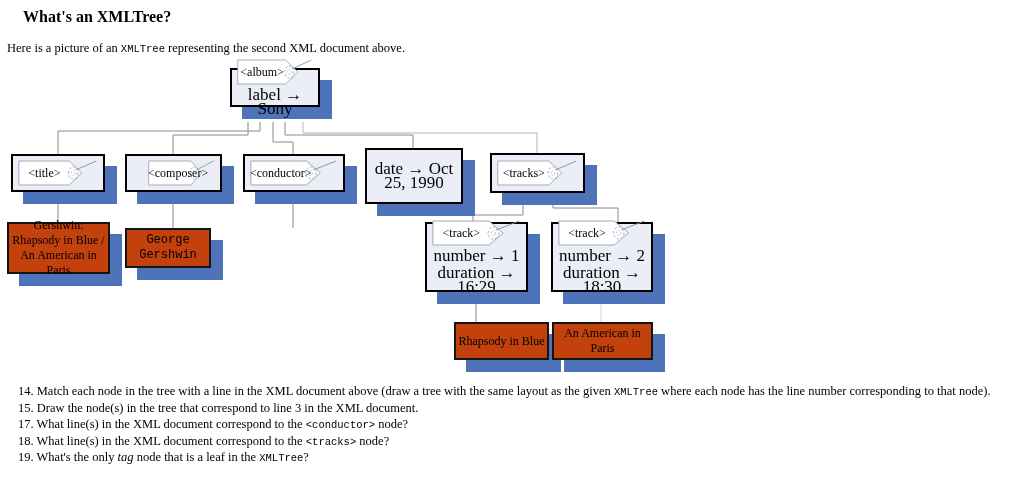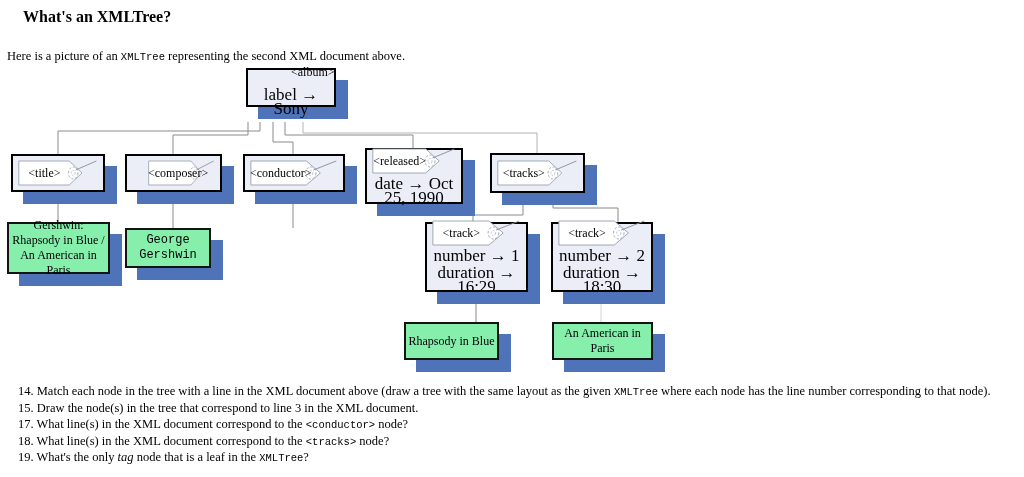--- a/index.html
+++ b/index.html
@@ -4,35 +4,35 @@
 <style>
   html,body { margin:0; padding:0; }
   body {
     width:1024px; height:477px; position:relative; overflow:hidden;
     background:#ffffff; font-family:"Liberation Serif", serif; color:#000;
   }
   .page-title {
     position:absolute; left:23px; top:8px;
     font-size:16px; font-weight:bold;
   }
-  .intro { position:absolute; left:7px; top:41px; font-size:12.5px;margin-top:8px; }
+  .intro { position:absolute; left:7px; top:41px; font-size:12.5px; }
   .mono { font-family:"Liberation Mono", monospace; font-size:10.5px; }
   .diagram { position:absolute; left:0; top:62px; width:1024px; height:318px; }
   .connectors { position:absolute; left:0; top:0; width:1024px; height:318px; }
   .connectors polyline { fill:none; stroke:#8a8a8a; stroke-width:1; }
   .connectors polyline.lt { stroke:#b3b3b3; }
   .connectors polyline.xlt { stroke:#d2d2d2; }
   .node {
     position:absolute; box-sizing:border-box;
     background:#ebeef7; border:2px solid #000;
     box-shadow:12px 12px 0 #4e73b9;
     display:flex; flex-direction:column; justify-content:center;
   }
   .textnode {
-    background:#86efac; border:2px solid #141414;
+    background:#c2410c; border:2px solid #141414;
     align-items:center; justify-content:center; text-align:center;
     font-size:12px; line-height:15px;
   }
   .textnode span { display:block; }
   .tagshape { position:relative; height:26px; margin:0 5px; flex:none; }
   .tagshape svg { position:absolute; left:0; top:0; width:100%; height:100%; }
   .tagname {
     position:absolute; left:0; top:50%; transform:translateY(-50%);
     width:66%; text-align:center; font-size:12px;
   }
@@ -61,21 +61,21 @@
     <polyline class="lt" points="303,60 303,71 537,71 537,92"></polyline>
     <polyline points="58,131 58,160"></polyline>
     <polyline points="173,130 173,166"></polyline>
     <polyline points="293,130 293,166"></polyline>
     <polyline points="523,131 523,153 473,153 473,160"></polyline>
     <polyline points="553,131 553,146 618,146 618,160"></polyline>
     <polyline points="476,230 476,260"></polyline>
     <polyline class="xlt" points="601,230 601,260"></polyline>
   </svg>
 
-  <div class="node gapped" style="left:246px;top:6px;width:90px;height:39px;align-items:center;">
+  <div class="node gapped" style="left:230px;top:6px;width:90px;height:39px;">
     <div class="tagshape">
       <svg viewBox="0 0 100 26" preserveAspectRatio="none">
         <polygon points="1,1 64,1 80,13 64,25 1,25" fill="#fff" stroke="#9aa2b0"></polygon>
         <line x1="72" y1="10" x2="98" y2="1" stroke="#8a8f98"></line>
         <circle cx="69" cy="13" r="6" fill="none" stroke="#9aa2b0" stroke-dasharray="2.5,2"></circle>
         <circle cx="69" cy="13" r="2.5" fill="none" stroke="#b7bdc9" stroke-dasharray="2,1.6"></circle>
       </svg>
       <span class="tagname">&lt;album&gt;</span>
     </div>
     <div class="attr">label → Sony</div>
@@ -111,29 +111,20 @@
         <polygon points="1,1 64,1 80,13 64,25 1,25" fill="#fff" stroke="#9aa2b0"></polygon>
         <line x1="72" y1="10" x2="98" y2="1" stroke="#8a8f98"></line>
         <circle cx="69" cy="13" r="6" fill="none" stroke="#9aa2b0" stroke-dasharray="2.5,2"></circle>
         <circle cx="69" cy="13" r="2.5" fill="none" stroke="#b7bdc9" stroke-dasharray="2,1.6"></circle>
       </svg>
       <span class="tagname">&lt;conductor&gt;</span>
     </div>
   </div>
 
   <div class="node gapped" style="left:365px;top:86px;width:98px;height:56px;">
-    <div class="tagshape">
-      <svg viewBox="0 0 100 26" preserveAspectRatio="none">
-        <polygon points="1,1 64,1 80,13 64,25 1,25" fill="#fff" stroke="#9aa2b0"></polygon>
-        <line x1="72" y1="10" x2="98" y2="1" stroke="#8a8f98"></line>
-        <circle cx="69" cy="13" r="6" fill="none" stroke="#9aa2b0" stroke-dasharray="2.5,2"></circle>
-        <circle cx="69" cy="13" r="2.5" fill="none" stroke="#b7bdc9" stroke-dasharray="2,1.6"></circle>
-      </svg>
-      <span class="tagname">&lt;released&gt;</span>
-    </div>
     <div class="attr">date → Oct 25, 1990</div>
   </div>
 
   <div class="node" style="left:490px;top:91px;width:95px;height:40px;">
     <div class="tagshape">
       <svg viewBox="0 0 100 26" preserveAspectRatio="none">
         <polygon points="1,1 64,1 80,13 64,25 1,25" fill="#fff" stroke="#9aa2b0"></polygon>
         <line x1="72" y1="10" x2="98" y2="1" stroke="#8a8f98"></line>
         <circle cx="69" cy="13" r="6" fill="none" stroke="#9aa2b0" stroke-dasharray="2.5,2"></circle>
         <circle cx="69" cy="13" r="2.5" fill="none" stroke="#b7bdc9" stroke-dasharray="2,1.6"></circle>
@@ -174,21 +165,21 @@
         <line x1="72" y1="10" x2="98" y2="1" stroke="#8a8f98"></line>
         <circle cx="69" cy="13" r="6" fill="none" stroke="#9aa2b0" stroke-dasharray="2.5,2"></circle>
         <circle cx="69" cy="13" r="2.5" fill="none" stroke="#b7bdc9" stroke-dasharray="2,1.6"></circle>
       </svg>
       <span class="tagname">&lt;track&gt;</span>
     </div>
     <div class="attr">number → 2</div>
     <div class="attr">duration → 18:30</div>
   </div>
 
-  <div class="node textnode" style="left:404px;top:260px;width:95px;height:38px;">
+  <div class="node textnode" style="left:454px;top:260px;width:95px;height:38px;">
     <span>Rhapsody in Blue</span>
   </div>
 
   <div class="node textnode" style="left:552px;top:260px;width:101px;height:38px;">
     <span>An American in Paris</span>
   </div>
 
 </div>
 
 <div class="questions">

